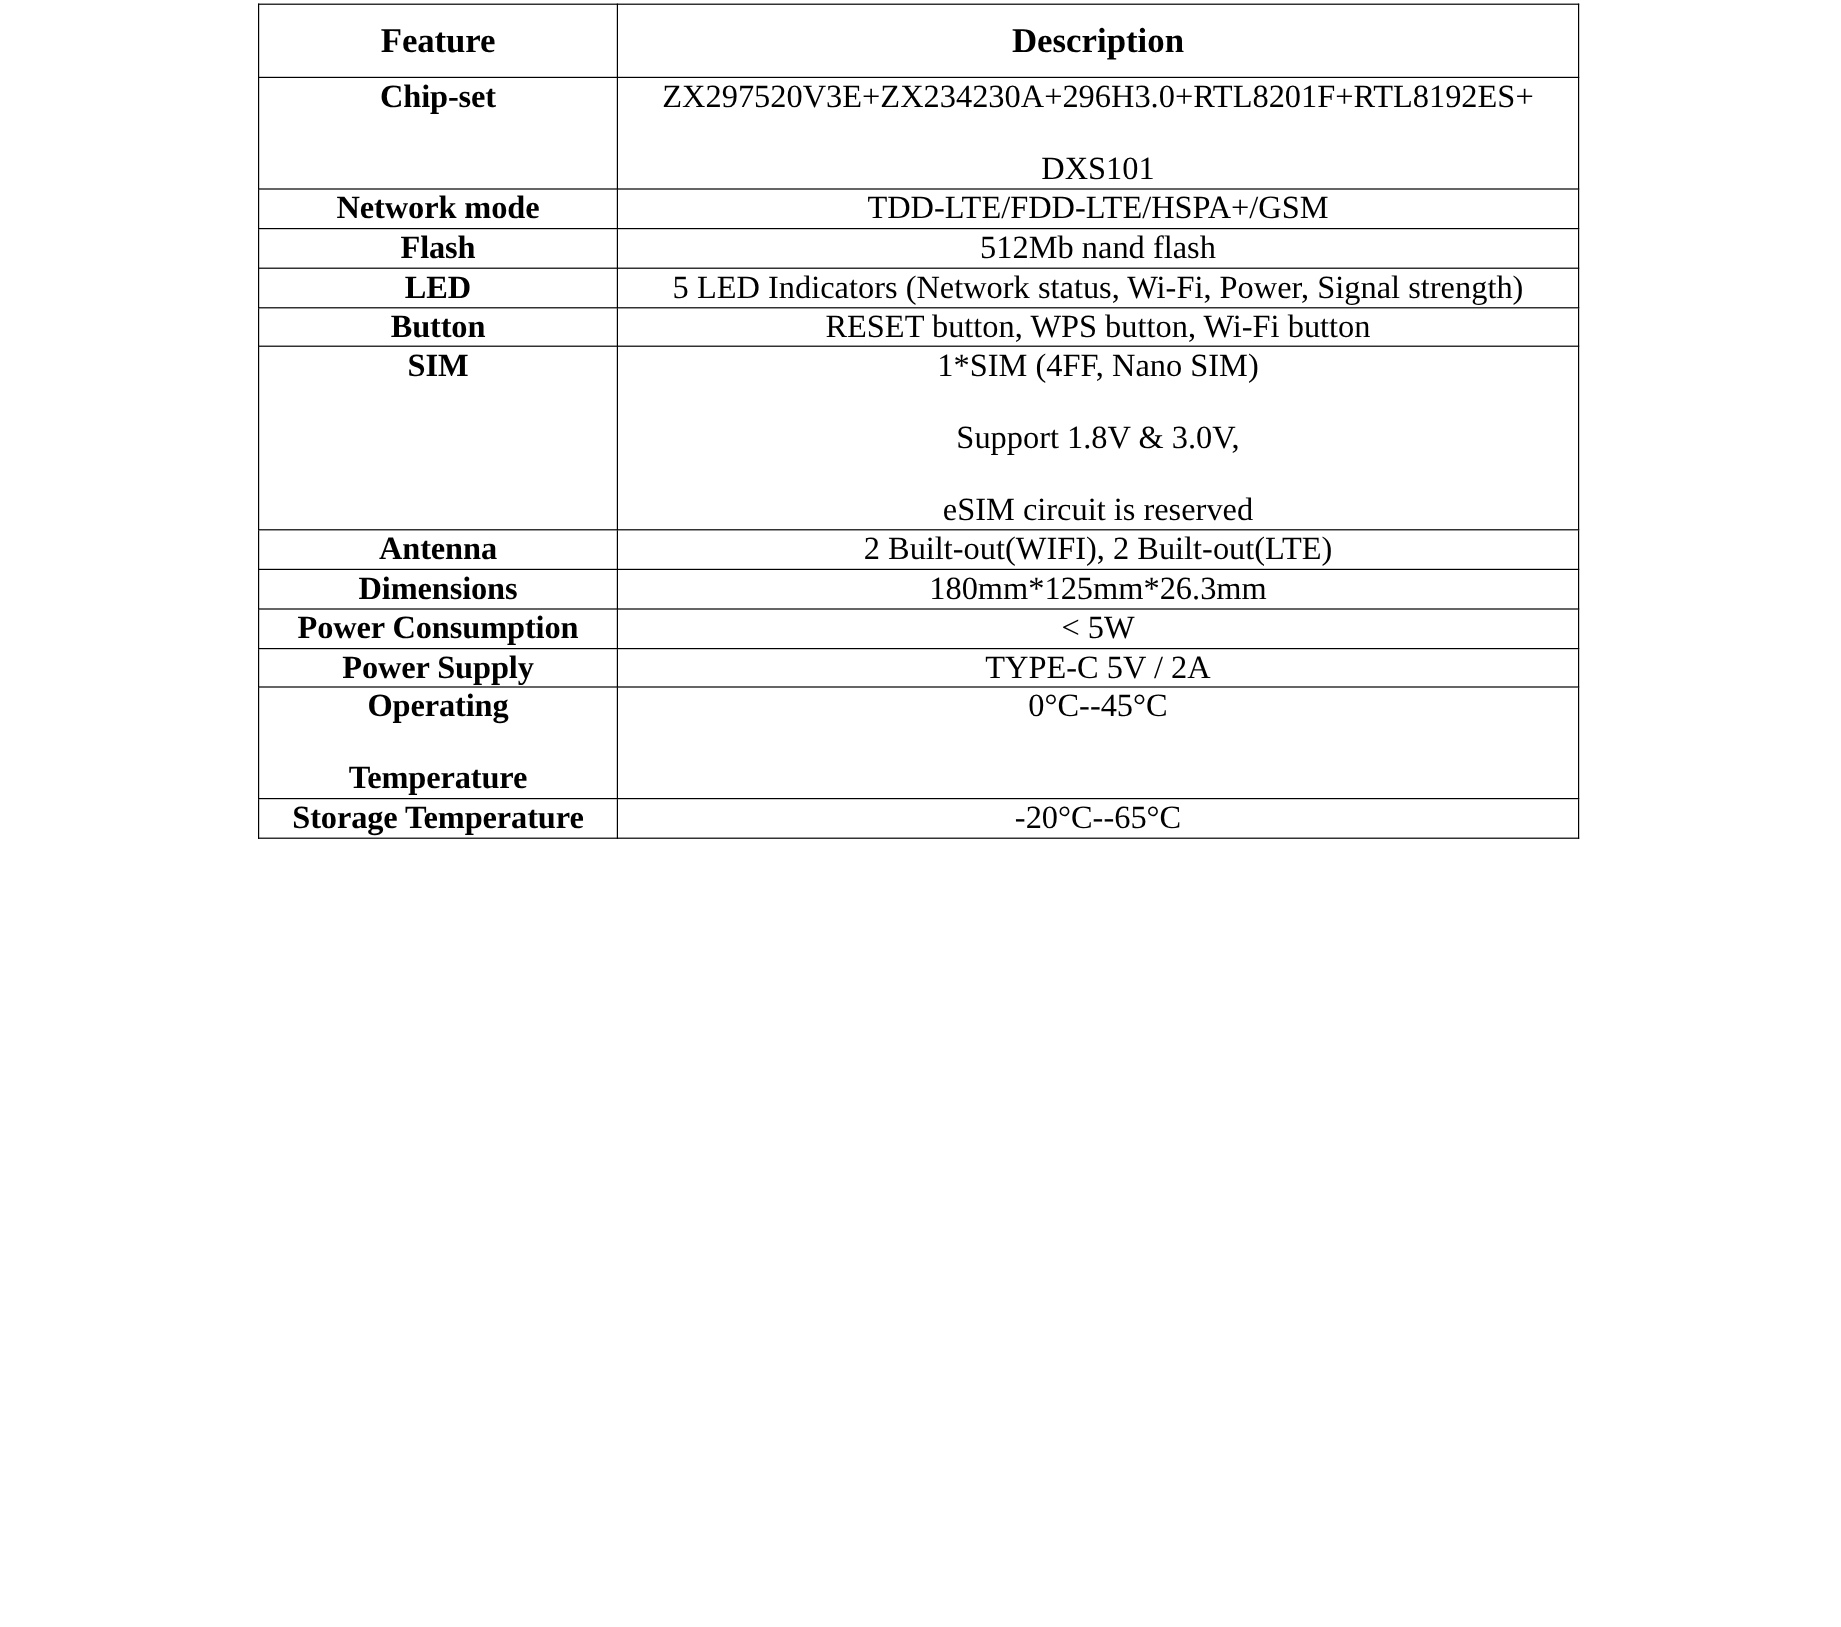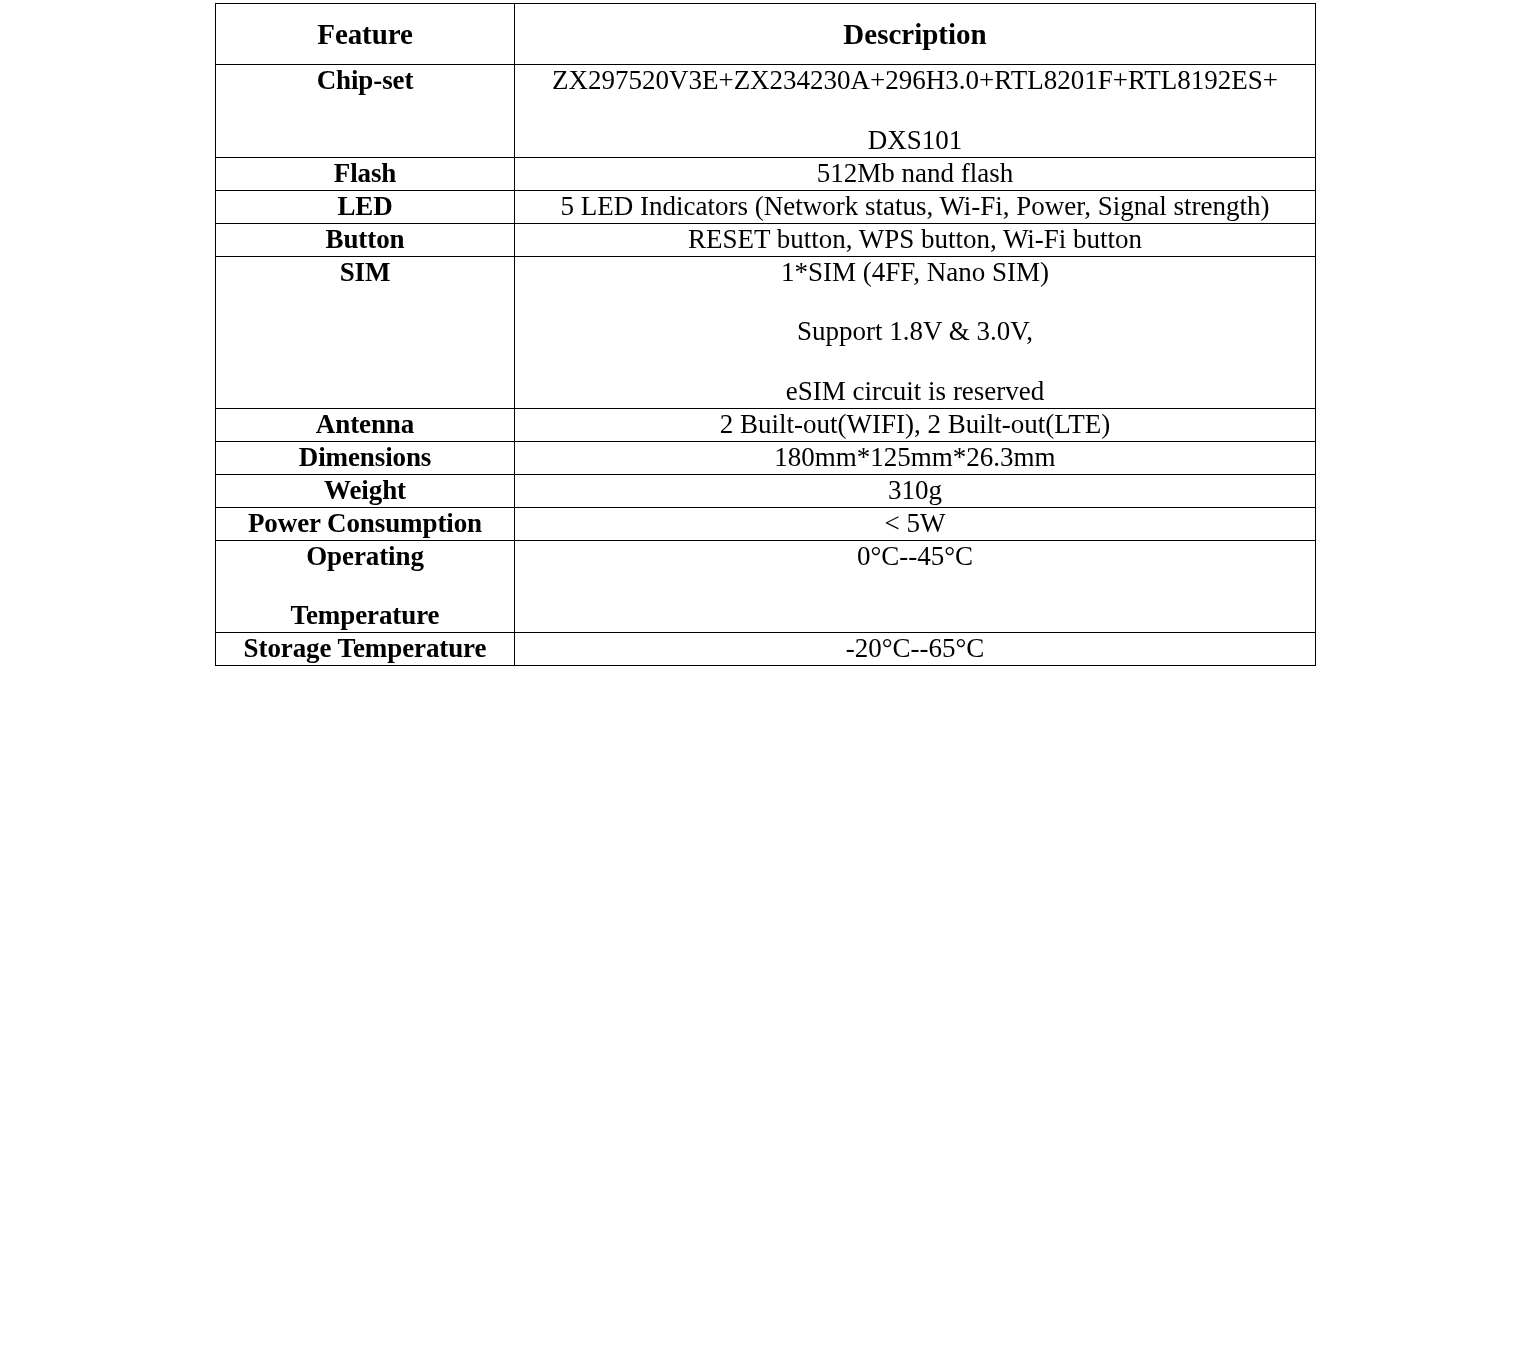--- a/index.html
+++ b/index.html
@@ -87,20 +87,28 @@
           <td class="feat-cell">
             <span class="feat-line">Chip-set</span>
           </td>
           <td class="desc-cell">
             <span class="desc-line">ZX297520V3E+ZX234230A+296H3.0+RTL8201F+RTL8192ES+</span>
             <span class="desc-line">DXS101</span>
           </td>
         </tr>
         <tr>
           <td class="feat-cell">
+            <span class="feat-line">Network mode</span>
+          </td>
+          <td class="desc-cell">
+            <span class="desc-line">TDD-LTE/FDD-LTE/HSPA+/GSM</span>
+          </td>
+        </tr>
+        <tr>
+          <td class="feat-cell">
             <span class="feat-line">Flash</span>
           </td>
           <td class="desc-cell">
             <span class="desc-line">512Mb nand flash</span>
           </td>
         </tr>
         <tr>
           <td class="feat-cell">
             <span class="feat-line">LED</span>
           </td>
@@ -137,32 +145,32 @@
         <tr>
           <td class="feat-cell">
             <span class="feat-line">Dimensions</span>
           </td>
           <td class="desc-cell">
             <span class="desc-line">180mm*125mm*26.3mm</span>
           </td>
         </tr>
         <tr>
           <td class="feat-cell">
-            <span class="feat-line">Weight</span>
+            <span class="feat-line">Power Consumption</span>
           </td>
           <td class="desc-cell">
-            <span class="desc-line">310g</span>
+            <span class="desc-line">&lt; 5W</span>
           </td>
         </tr>
         <tr>
           <td class="feat-cell">
-            <span class="feat-line">Power Consumption</span>
+            <span class="feat-line">Power Supply</span>
           </td>
           <td class="desc-cell">
-            <span class="desc-line">&lt; 5W</span>
+            <span class="desc-line">TYPE-C 5V / 2A</span>
           </td>
         </tr>
         <tr>
           <td class="feat-cell">
             <span class="feat-line">Operating</span>
             <span class="feat-line">Temperature</span>
           </td>
           <td class="desc-cell">
             <span class="desc-line">0°C--45°C</span>
           </td>

